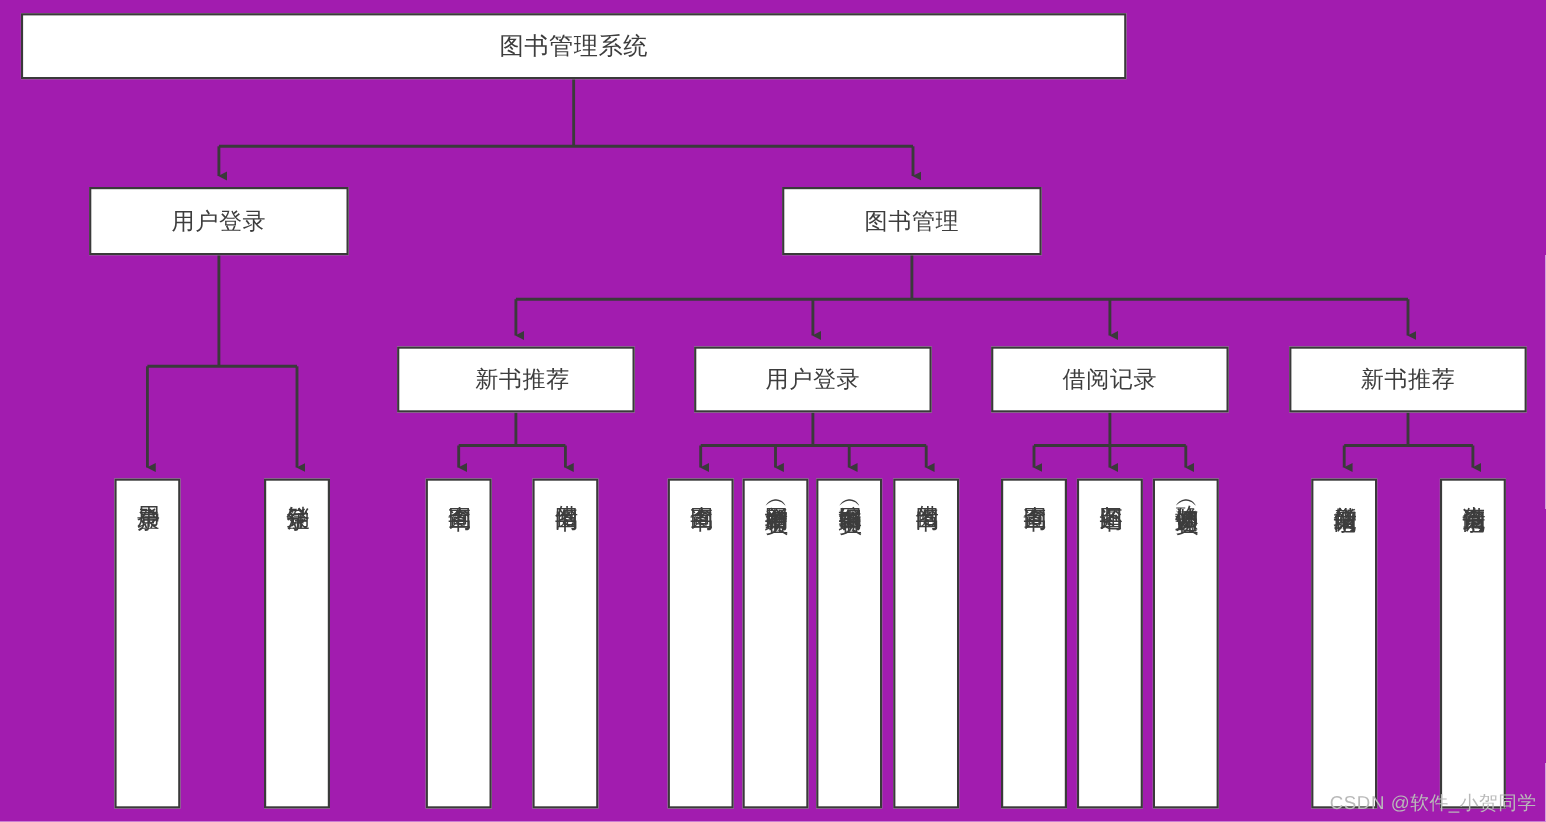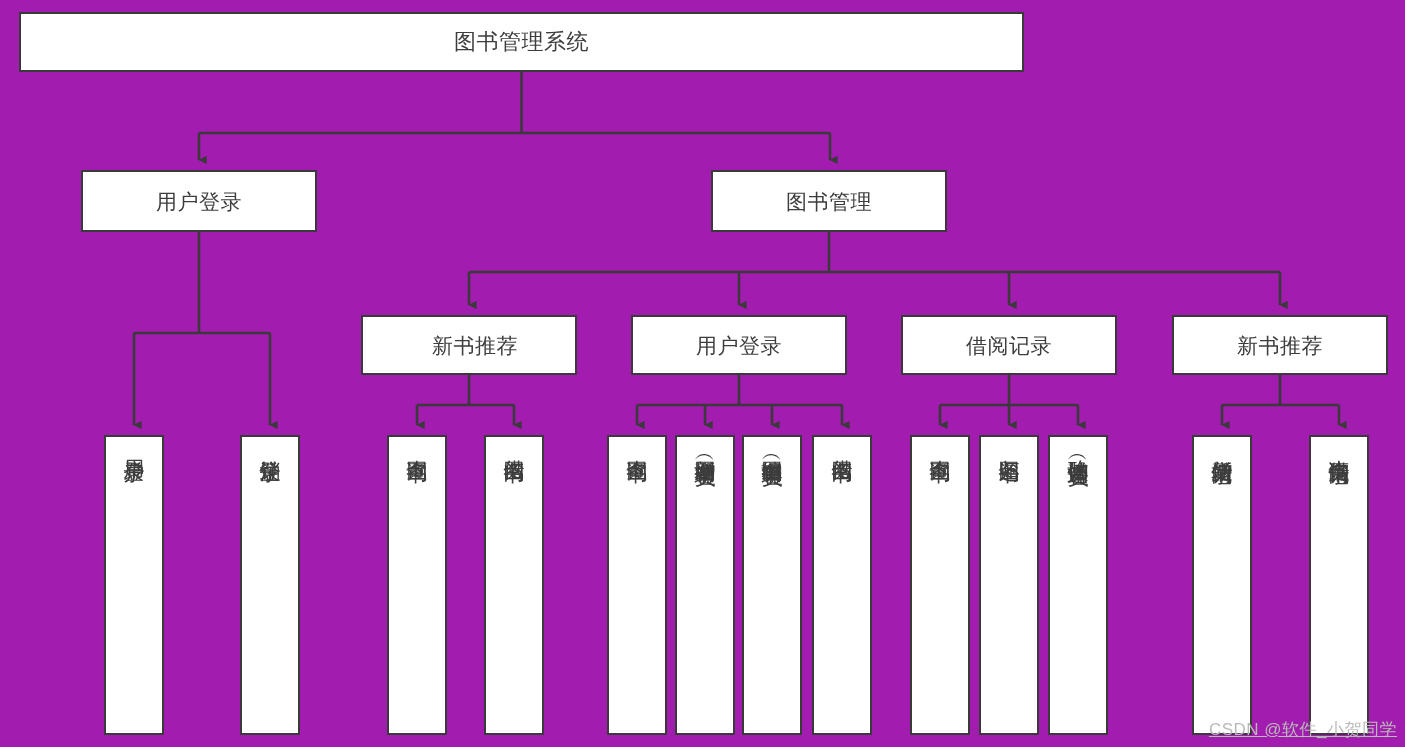--- a/index.html
+++ b/index.html
@@ -68,21 +68,20 @@
   }
   .watermark {
     position: absolute;
     right: 8px;
     bottom: 6px;
     font-size: 17px;
     color: #b9b9b9;
     z-index: 5;
     white-space: nowrap;
     letter-spacing: 0.5px;
-    text-decoration: underline;
   }
 </style>
 </head>
 <body>
 
 <div id="canvas">
 
   <svg id="edges" viewBox="0 0 1405 747" width="1405" height="747">
     <defs>
       <marker id="arrow" markerWidth="9" markerHeight="9" refX="4.5" refY="7.6" orient="auto" markerUnits="userSpaceOnUse">

